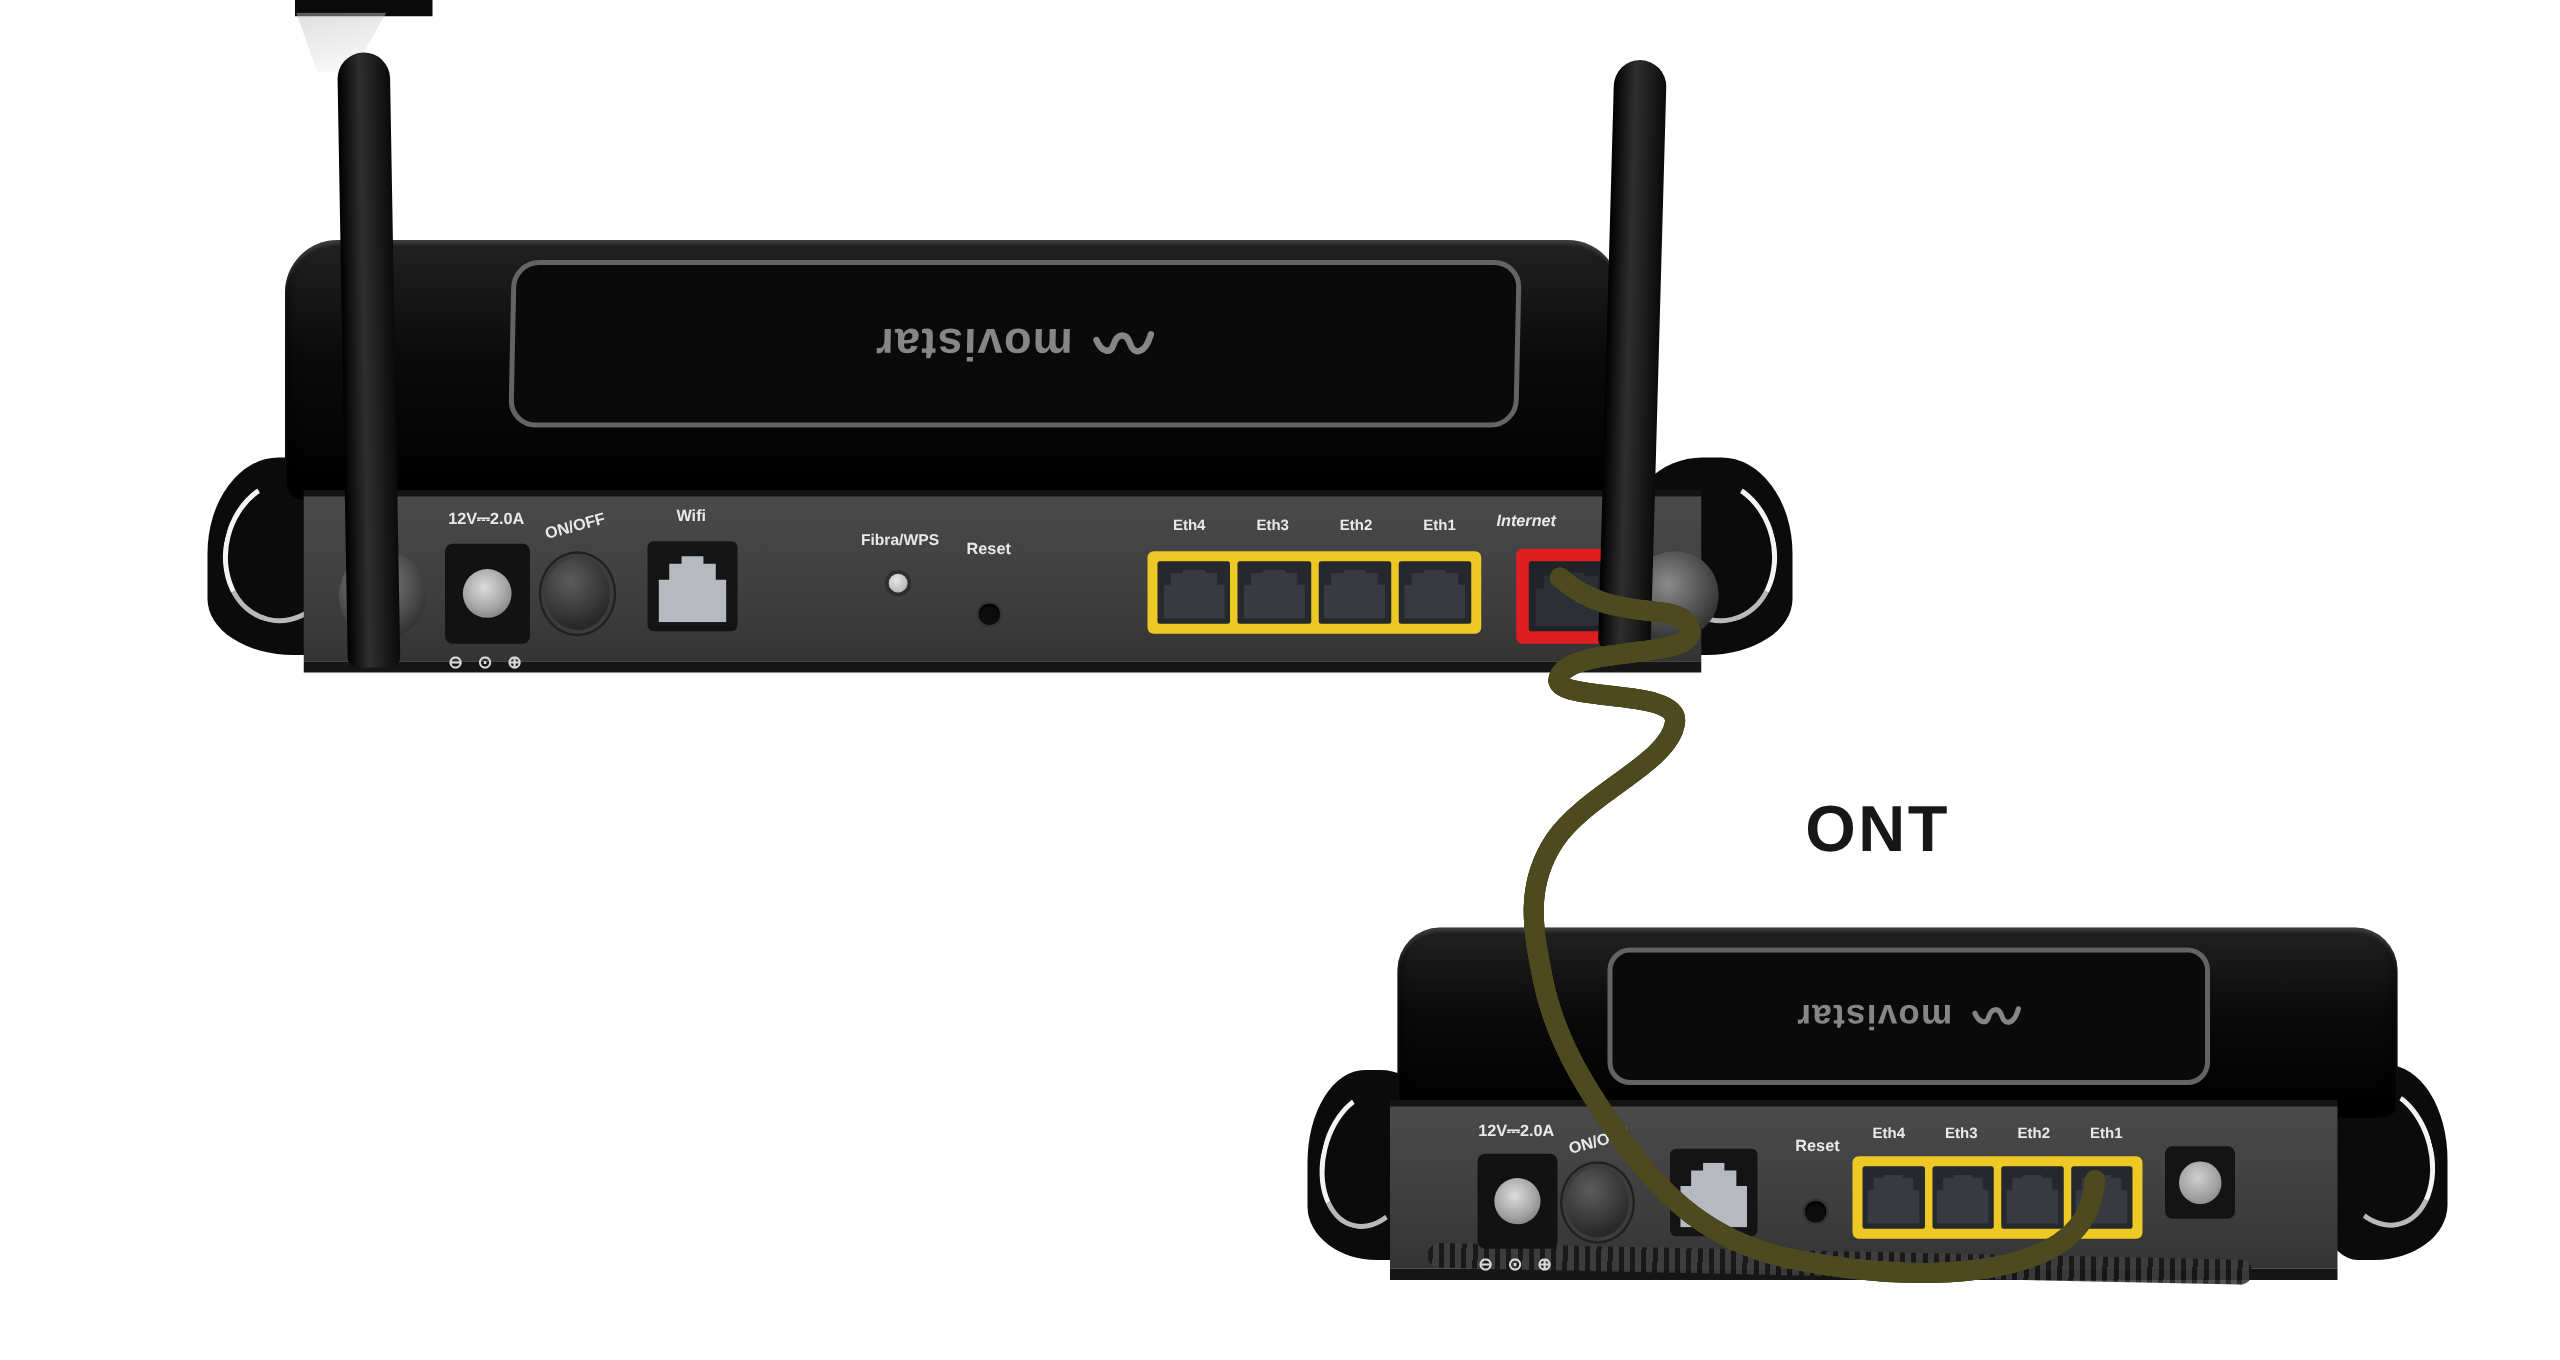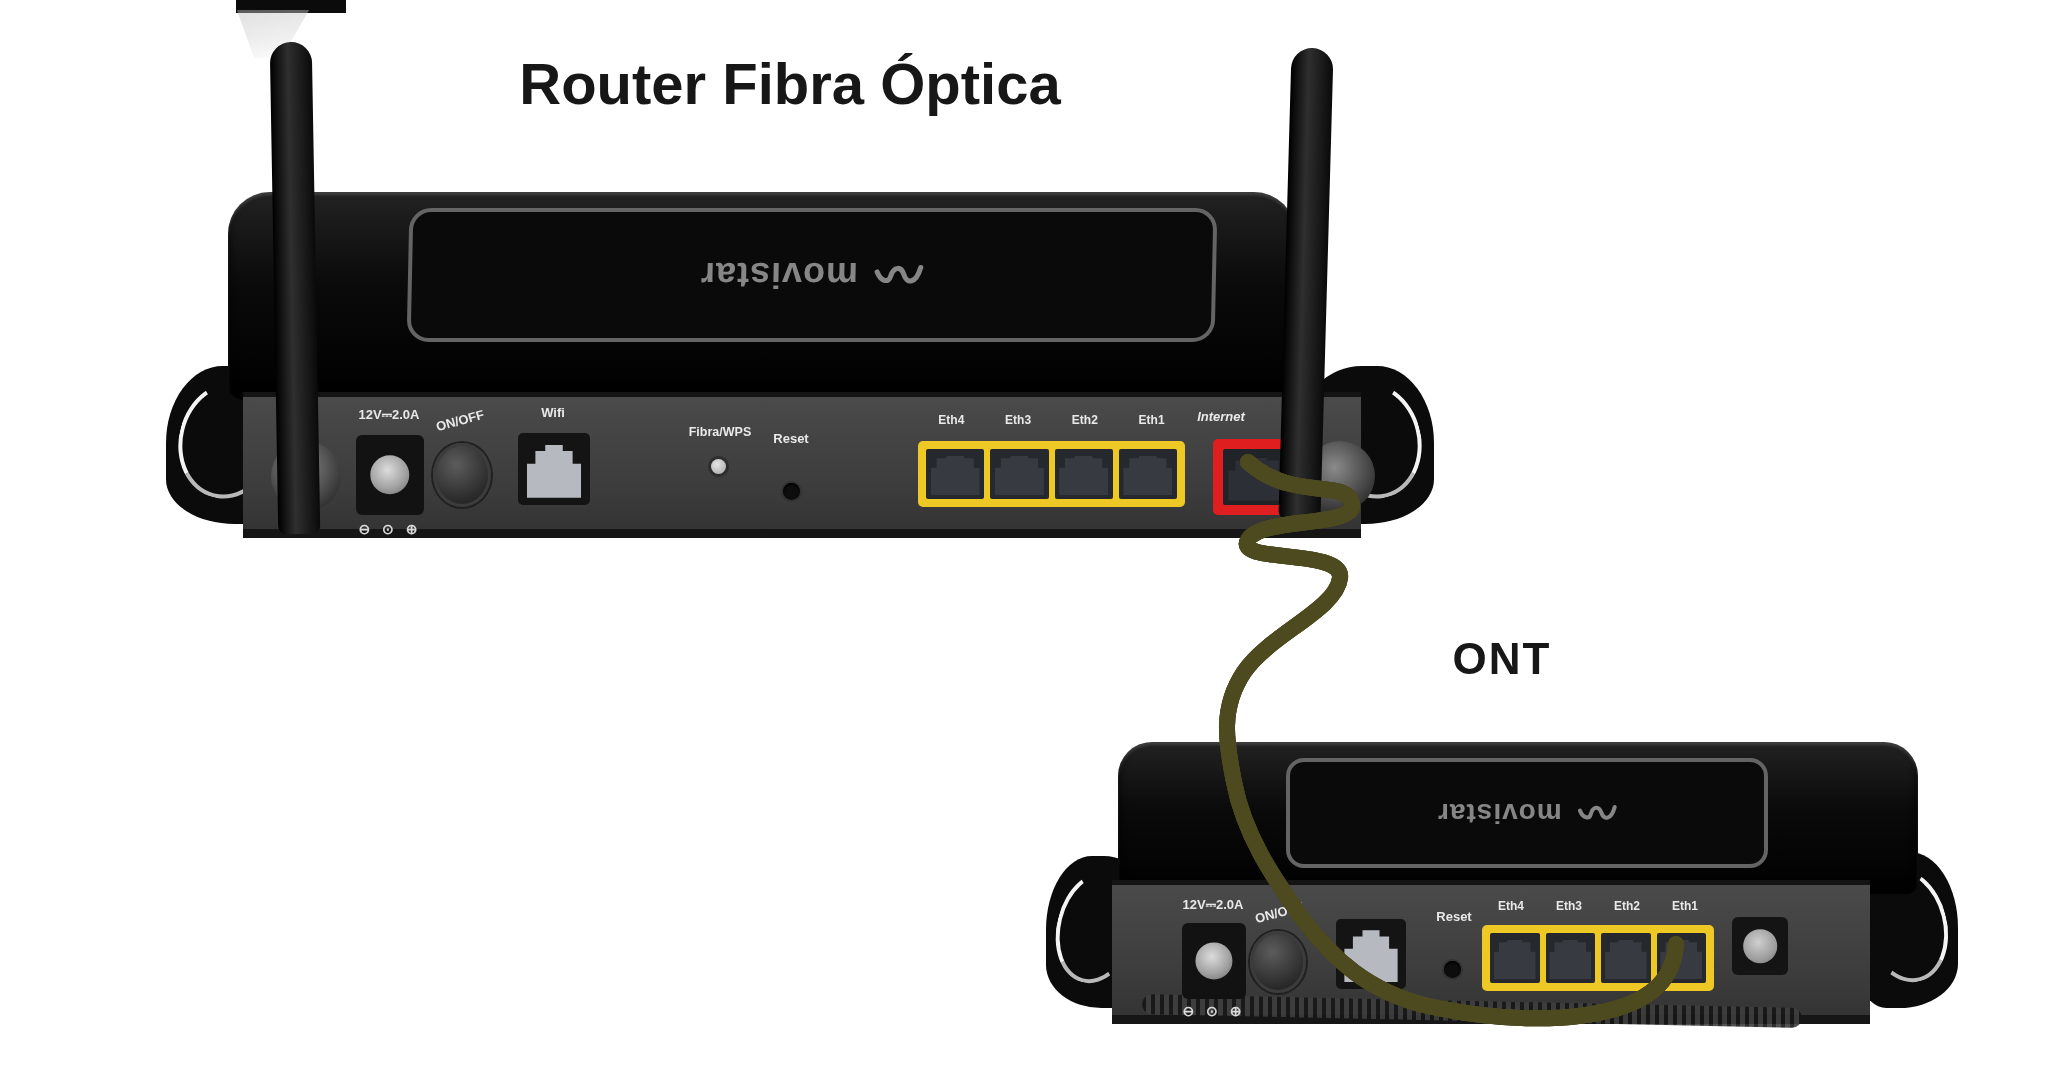--- a/index.html
+++ b/index.html
@@ -3,21 +3,21 @@
 <meta charset="utf-8">
 <style>
   html,body{margin:0;padding:0;background:#fff;}
   .stage{position:relative;width:2048px;height:1088px;background:#fff;overflow:hidden;
          font-family:"Liberation Sans",sans-serif;}
 
   
   .big-title{position:absolute;font-weight:700;color:var(--title_black,#171717);
              text-align:center;white-space:nowrap;}
   .router-title{left:470px;top:50px;width:640px;font-size:58px;}
-  .ont-title{left:1392px;top:634px;width:220px;font-size:44px;letter-spacing:2px;}
+  .ont-title{left:1392px;top:634px;width:220px;font-size:52px;letter-spacing:2px;}
 
   
   .artifact-bar{position:absolute;left:236px;top:0;width:110px;height:13px;background:#0b0b0b;}
   .artifact-smudge{position:absolute;left:230px;top:10px;width:86px;height:48px;opacity:.45;
       background:linear-gradient(168deg,#b9b9b9 0%,#dadada 55%,rgba(255,255,255,0) 100%);
       clip-path:polygon(8% 0,92% 0,60% 100%,28% 100%);}
 
   
   .antenna{position:absolute;width:42px;background:
       linear-gradient(90deg,#000 0%,#2f2f2f 42%,#0a0a0a 100%);
@@ -113,21 +113,20 @@
   .cable-svg{position:absolute;left:0;top:0;z-index:9;pointer-events:none;}
 </style>
 </head>
 <body>
 
 <div class="stage">
 
   <div class="artifact-bar"></div>
   <div class="artifact-smudge"></div>
 
-  <div class="big-title router-title">Router Fibra Óptica</div>
 
   <div class="foot router-foot-l"></div>
   <div class="foot rf router-foot-r"></div>
 
   <div class="dev-body router-body">
     <div class="brand-plate router-plate">
       <div class="brand-logo">
         <svg class="wave-icon" width="52" height="30" viewBox="0 0 34 20">
           <path d="M2 15 C5 4 11 4 13 10 C15 16 20 16 22 9 C23 5 28 5 31 12" fill="none" stroke="#868686" stroke-width="3.4" stroke-linecap="round"></path>
         </svg>

